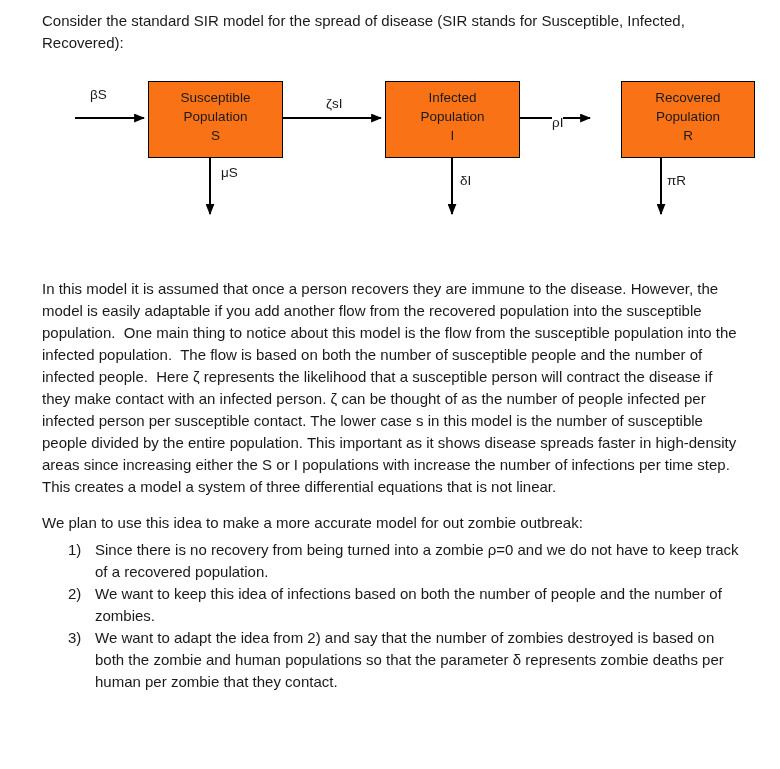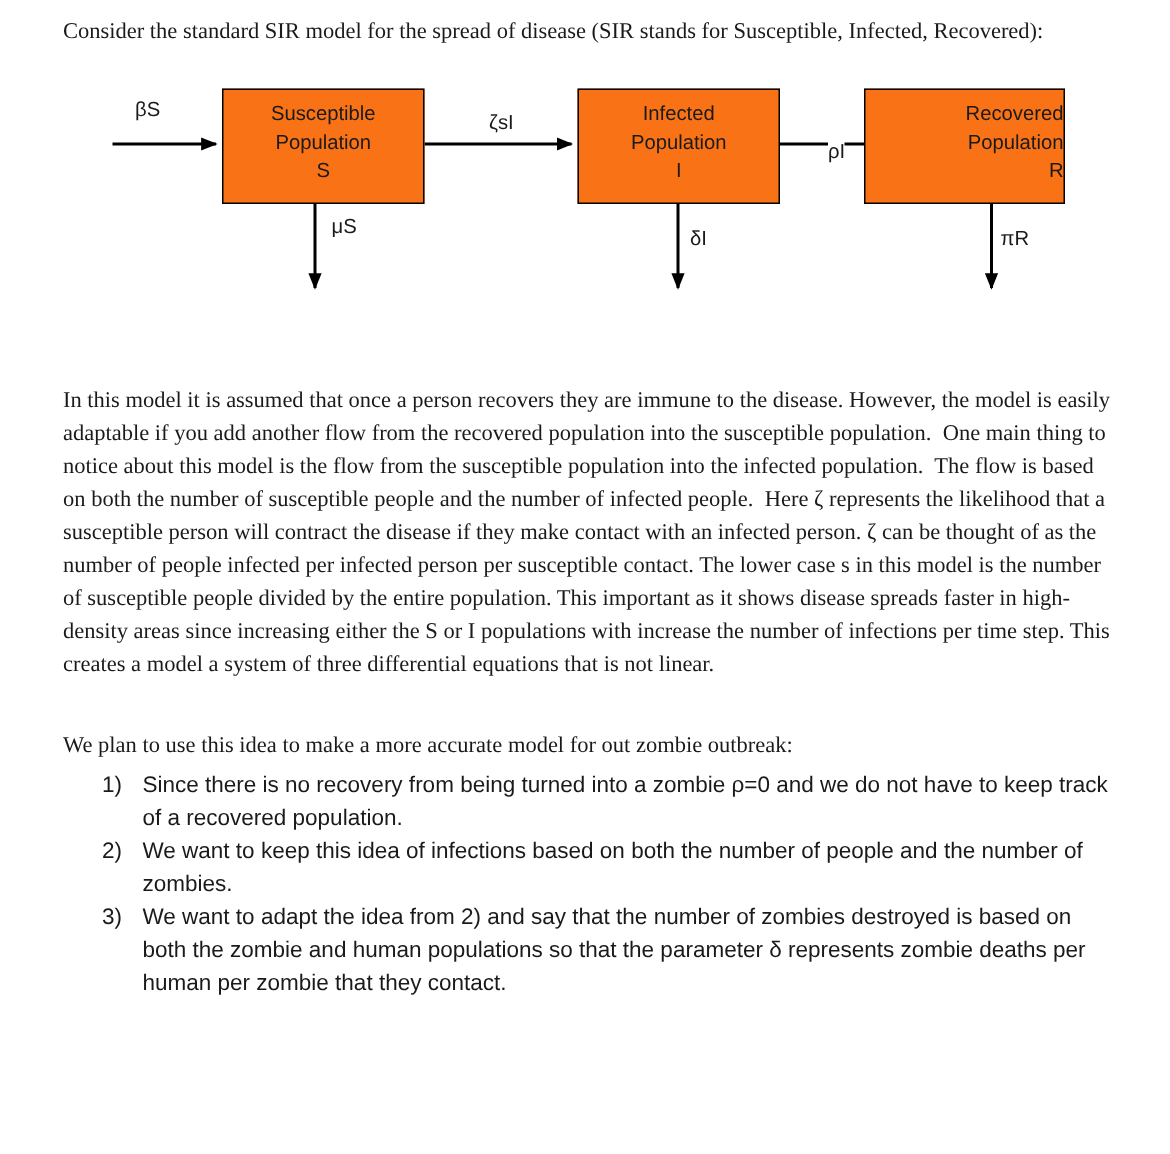--- a/index.html
+++ b/index.html
@@ -13,23 +13,23 @@
     width: 780px;
     min-height: 769px;
     background: #ffffff;
     padding-top: 10px;
     font-size: 15px;
     line-height: 22px;
     overflow: hidden;
   }
   .text-block { margin-left: 42px; margin-right: 38px; }
   .title { font-weight: bold; }
-  .para { white-space: pre-wrap; font-family: Liberation Serif, serif; }
+  .para { white-space: pre-wrap; }
   .para-main { margin-top: 55px; }
-  .para-plan { margin-top: 32px; }
+  .para-plan { margin-top: 14px; }
 
   
   .diagram {
     position: relative;
     width: 780px;
     height: 150px;
     margin-top: 19px;
     padding-left: 30px;
   }
   .diagram svg { position: absolute; left: 0; top: 0; }
@@ -39,21 +39,21 @@
     height: 77px;
     border: 1px solid #000;
     background: #f97316;
     text-align: center;
     font-size: 13.5px;
     line-height: 19px;
     padding-top: 6px;
   }
   .dbox-1 { left: 148px; width: 135px; }
   .dbox-2 { left: 385px; width: 135px; text-align: center; }
-  .dbox-3 { left: 576px; width: 134px; text-align: right; }
+  .dbox-3 { left: 621px; width: 134px; }
   .dlabel {
     position: absolute;
     font-size: 13.5px;
     line-height: 15px;
     background: #fff;
   }
   .lbl-beta  { left: 90px;  top: 14px; }
   .lbl-zeta  { left: 326px; top: 23px; }
   .lbl-rho   { left: 552px; top: 26px; margin-top: 16px; }
   .lbl-mu    { left: 221px; top: 92px; }

